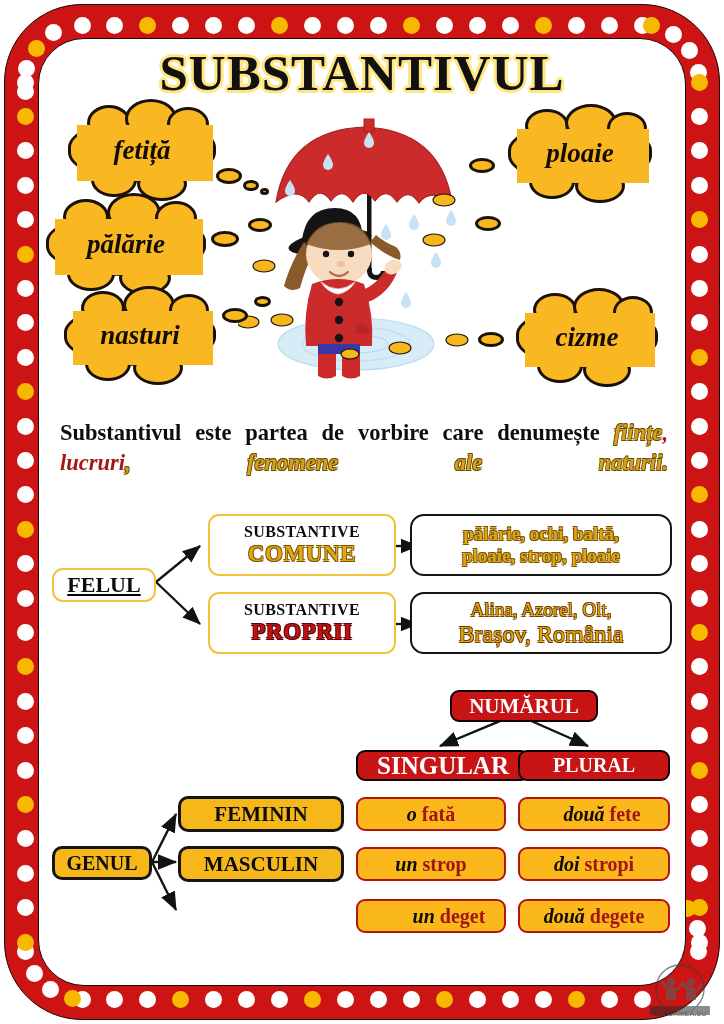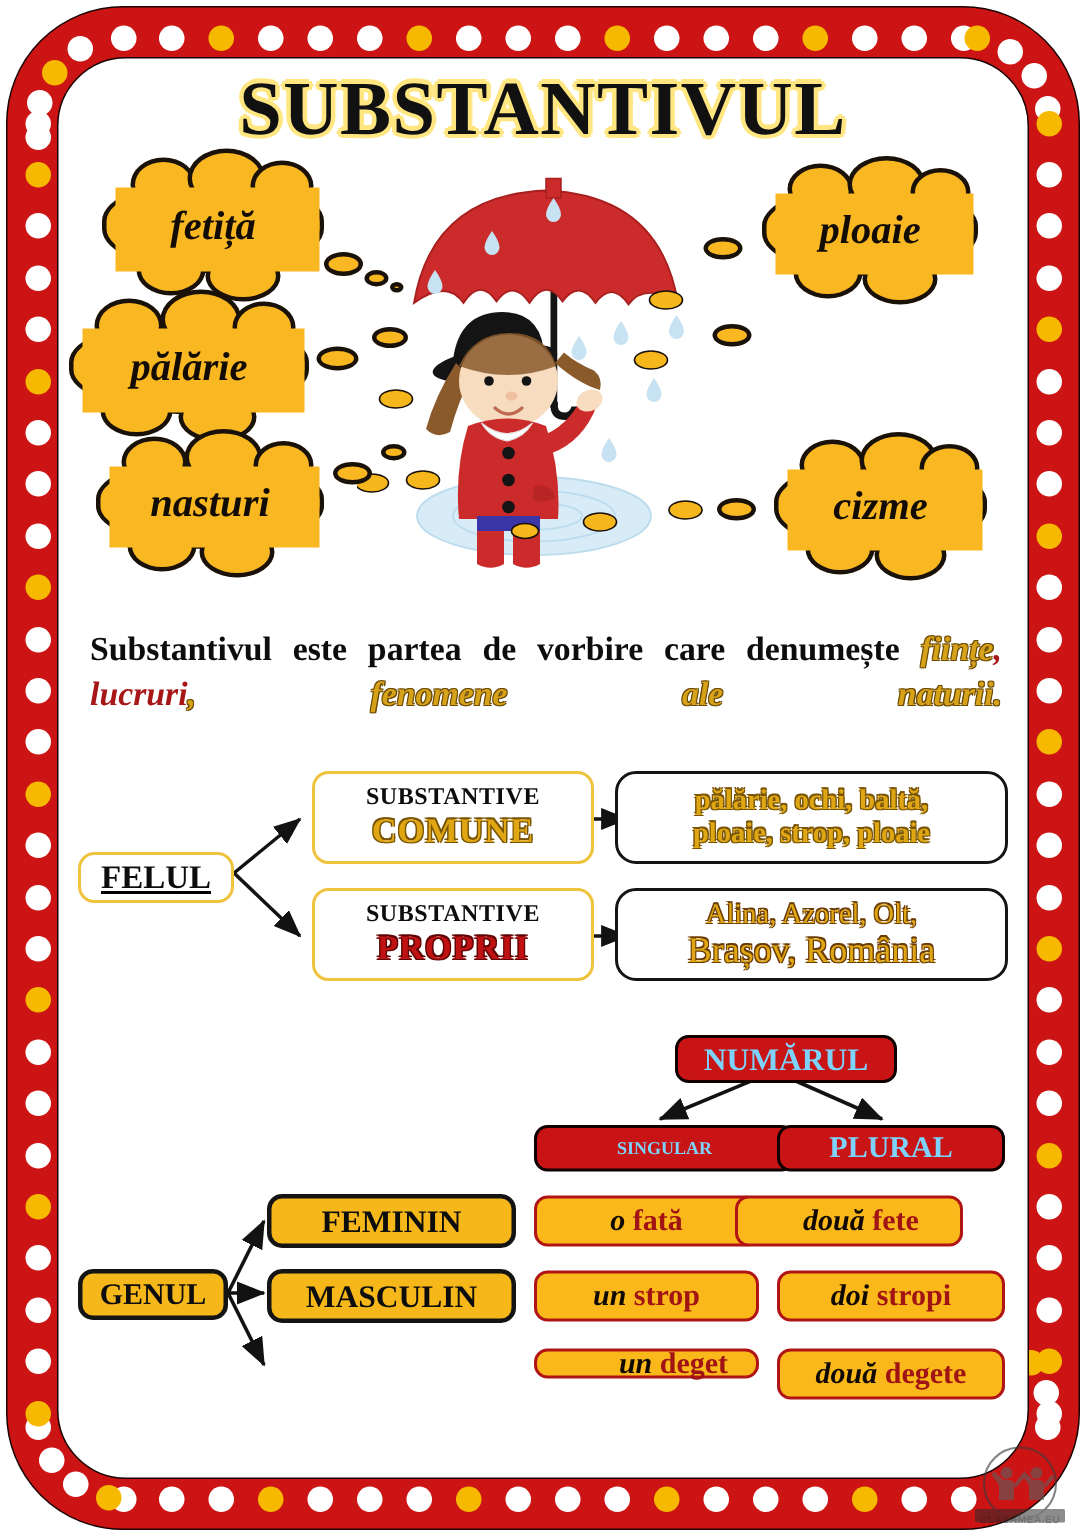--- a/index.html
+++ b/index.html
@@ -196,21 +196,21 @@
     font-weight: normal;
     text-shadow: -0.7px -0.7px 0 #6b3c05, 0.7px -0.7px 0 #6b3c05,
                  -0.7px 0.7px 0 #6b3c05, 0.7px 0.7px 0 #6b3c05;
   }
 
   
   .box-red {
     background: #c81414;
     border: 2.5px solid #100000;
     border-radius: 9px;
-    color: #7dd3fc;
+    color: #ffffff;
     font-weight: bold;
   }
 
   
   .box-gold-fill {
     background: #f5b719;
     border: 3px solid #141414;
     border-radius: 10px;
     color: #0d0d0d;
     font-weight: bold;
@@ -533,21 +533,21 @@
   </div>
 
   <svg style="position:absolute; left:0; top:680px;" width="724" height="90">
     <path d="M512 36 L440 66" stroke="#121212" stroke-width="2.4" fill="none" marker-end="url(#ar)"></path>
     <path d="M520 36 L588 66" stroke="#121212" stroke-width="2.4" fill="none" marker-end="url(#ar)"></path>
   </svg>
 
   <div class="box box-red" style="left:450px; top:690px; width:148px; height:32px; font-size:21px;">
     <span>NUMĂRUL</span>
   </div>
-  <div class="box box-red" style="left:356px; top:750px; width:174px; height:31px; font-size:12px;">
+  <div class="box box-red" style="left:356px; top:750px; width:174px; height:31px; font-size:25px;">
     <span>SINGULAR</span>
   </div>
   <div class="box box-red" style="left:518px; top:750px; width:152px; height:31px; font-size:20px;">
     <span>PLURAL</span>
   </div>
 
   <svg style="position:absolute; left:0; top:780px;" width="724" height="160">
     <path d="M152 82 L176 34" stroke="#121212" stroke-width="2.4" fill="none" marker-end="url(#ar)"></path>
     <path d="M152 82 L176 82" stroke="#121212" stroke-width="2.4" fill="none" marker-end="url(#ar)"></path>
     <path d="M152 82 L176 130" stroke="#121212" stroke-width="2.4" fill="none" marker-end="url(#ar)"></path>
@@ -559,21 +559,21 @@
 
   <div class="box box-gold-fill" style="left:178px; top:796px; width:166px; height:36px; font-size:21px;">
     <span>FEMININ</span>
   </div>
   <div class="box box-gold-redborder" style="left:356px; top:797px; width:150px; height:34px; font-size:20px;">
     <span>
       <span class="art">o</span>
       <span class="noun">fată</span>
     </span>
   </div>
-  <div class="box box-gold-redborder" style="left:490px; top:797px; width:152px; height:34px; font-size:20px;padding-left:16px;">
+  <div class="box box-gold-redborder" style="left:518px; top:797px; width:152px; height:34px; font-size:20px;padding-left:16px;">
     <span>
       <span class="art">două</span>
       <span class="noun">fete</span>
     </span>
   </div>
 
   <div class="box box-gold-fill" style="left:178px; top:846px; width:166px; height:36px; font-size:21px;">
     <span>MASCULIN</span>
   </div>
   <div class="box box-gold-redborder" style="left:356px; top:847px; width:150px; height:34px; font-size:20px;">
@@ -582,21 +582,21 @@
       <span class="noun">strop</span>
     </span>
   </div>
   <div class="box box-gold-redborder" style="left:518px; top:847px; width:152px; height:34px; font-size:20px;">
     <span>
       <span class="art">doi</span>
       <span class="noun">stropi</span>
     </span>
   </div>
 
-  <div class="box box-gold-redborder" style="left:356px; top:899px; width:150px; height:20px; font-size:20px;padding-left:36px;">
+  <div class="box box-gold-redborder" style="left:356px; top:899px; width:150px; height:34px; font-size:20px;padding-left:36px;">
     <span>
       <span class="art">un</span>
       <span class="noun">deget</span>
     </span>
   </div>
   <div class="box box-gold-redborder" style="left:518px; top:899px; width:152px; height:34px; font-size:20px;">
     <span>
       <span class="art">două</span>
       <span class="noun">degete</span>
     </span>

